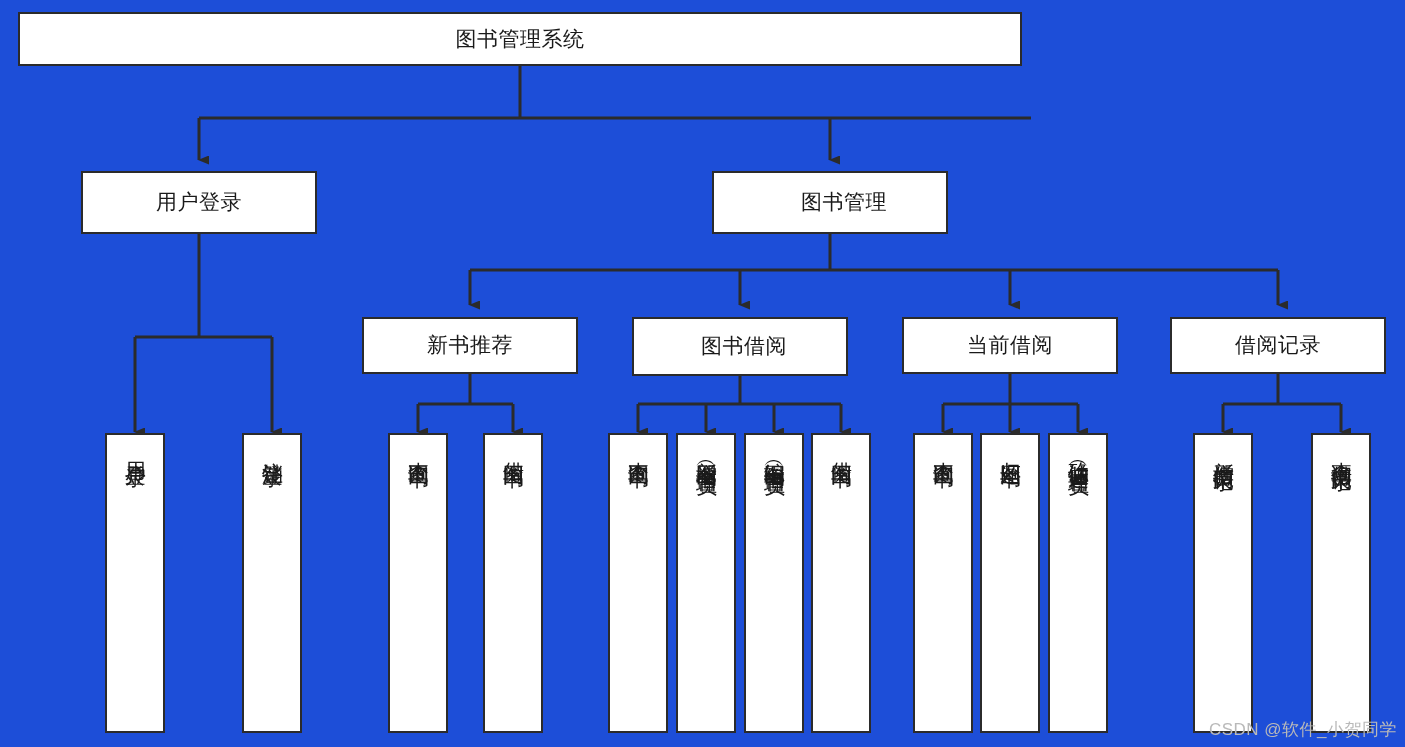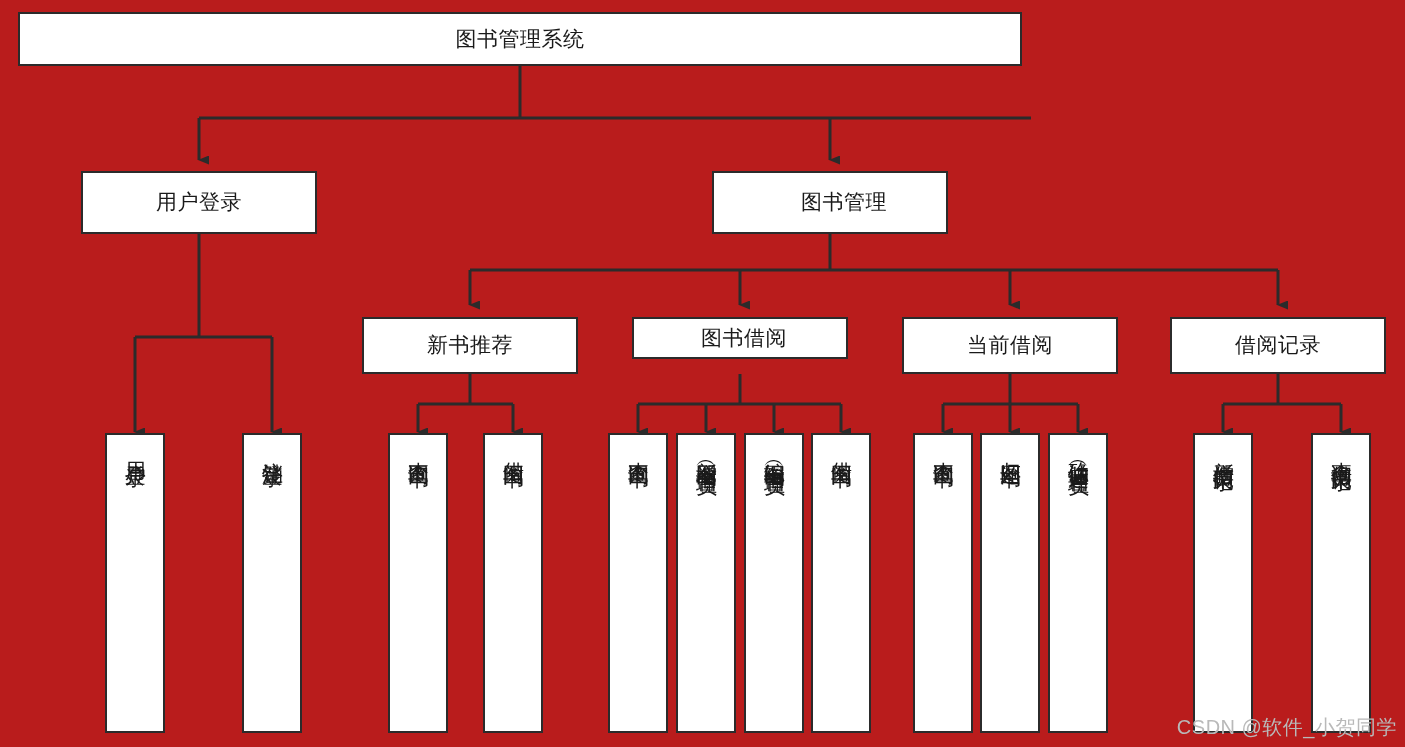--- a/index.html
+++ b/index.html
@@ -10,21 +10,21 @@
   body {
     width: 1405px;
     height: 747px;
     font-family: "Liberation Sans", "DejaVu Sans", sans-serif;
     overflow: hidden;
   }
   #diagram-root {
     position: relative;
     width: 1405px;
     height: 747px;
-    background: #b91c1c;
+    background: #1d4ed8;
   }
   svg.diagram-canvas {
     position: absolute;
     left: 0;
     top: 0;
     width: 1405px;
     height: 747px;
   }
   .node-box {
     position: absolute;
@@ -53,21 +53,21 @@
   }
   .node-box.vertical {
     align-items: flex-start;
     justify-content: center;
     padding-top: 10px;
   }
   .watermark {
     position: absolute;
     right: 8px;
     bottom: 6px;
-    font-size: 20px;
+    font-size: 17px;
     color: #b9b9b9;
     letter-spacing: 0.5px;
     white-space: nowrap;
     pointer-events: none;
   }
 </style>
 </head>
 <body>
 
 <div id="diagram-root">
@@ -141,21 +141,21 @@
   <div class="node-box" style="left:81px; top:171px; width:236px; height:63px;">
     <span class="node-label">用户登录</span>
   </div>
   <div class="node-box" style="left:712px; top:171px; width:236px; height:63px;padding-left:28px;">
     <span class="node-label">图书管理</span>
   </div>
 
   <div class="node-box" style="left:362px; top:317px; width:216px; height:57px;align-items:center;">
     <span class="node-label">新书推荐</span>
   </div>
-  <div class="node-box" style="left:632px; top:317px; width:216px; height:42px;padding-left:8px;">
+  <div class="node-box" style="left:632px; top:317px; width:216px; height:59px;padding-left:8px;">
     <span class="node-label">图书借阅</span>
   </div>
   <div class="node-box" style="left:1170px; top:317px; width:216px; height:57px;">
     <span class="node-label">借阅记录</span>
   </div>
   <div class="node-box" style="left:902px; top:317px; width:216px; height:57px;">
     <span class="node-label">当前借阅</span>
   </div>
 
   <div class="node-box vertical" style="left:105px; top:433px; width:60px; height:300px;">

